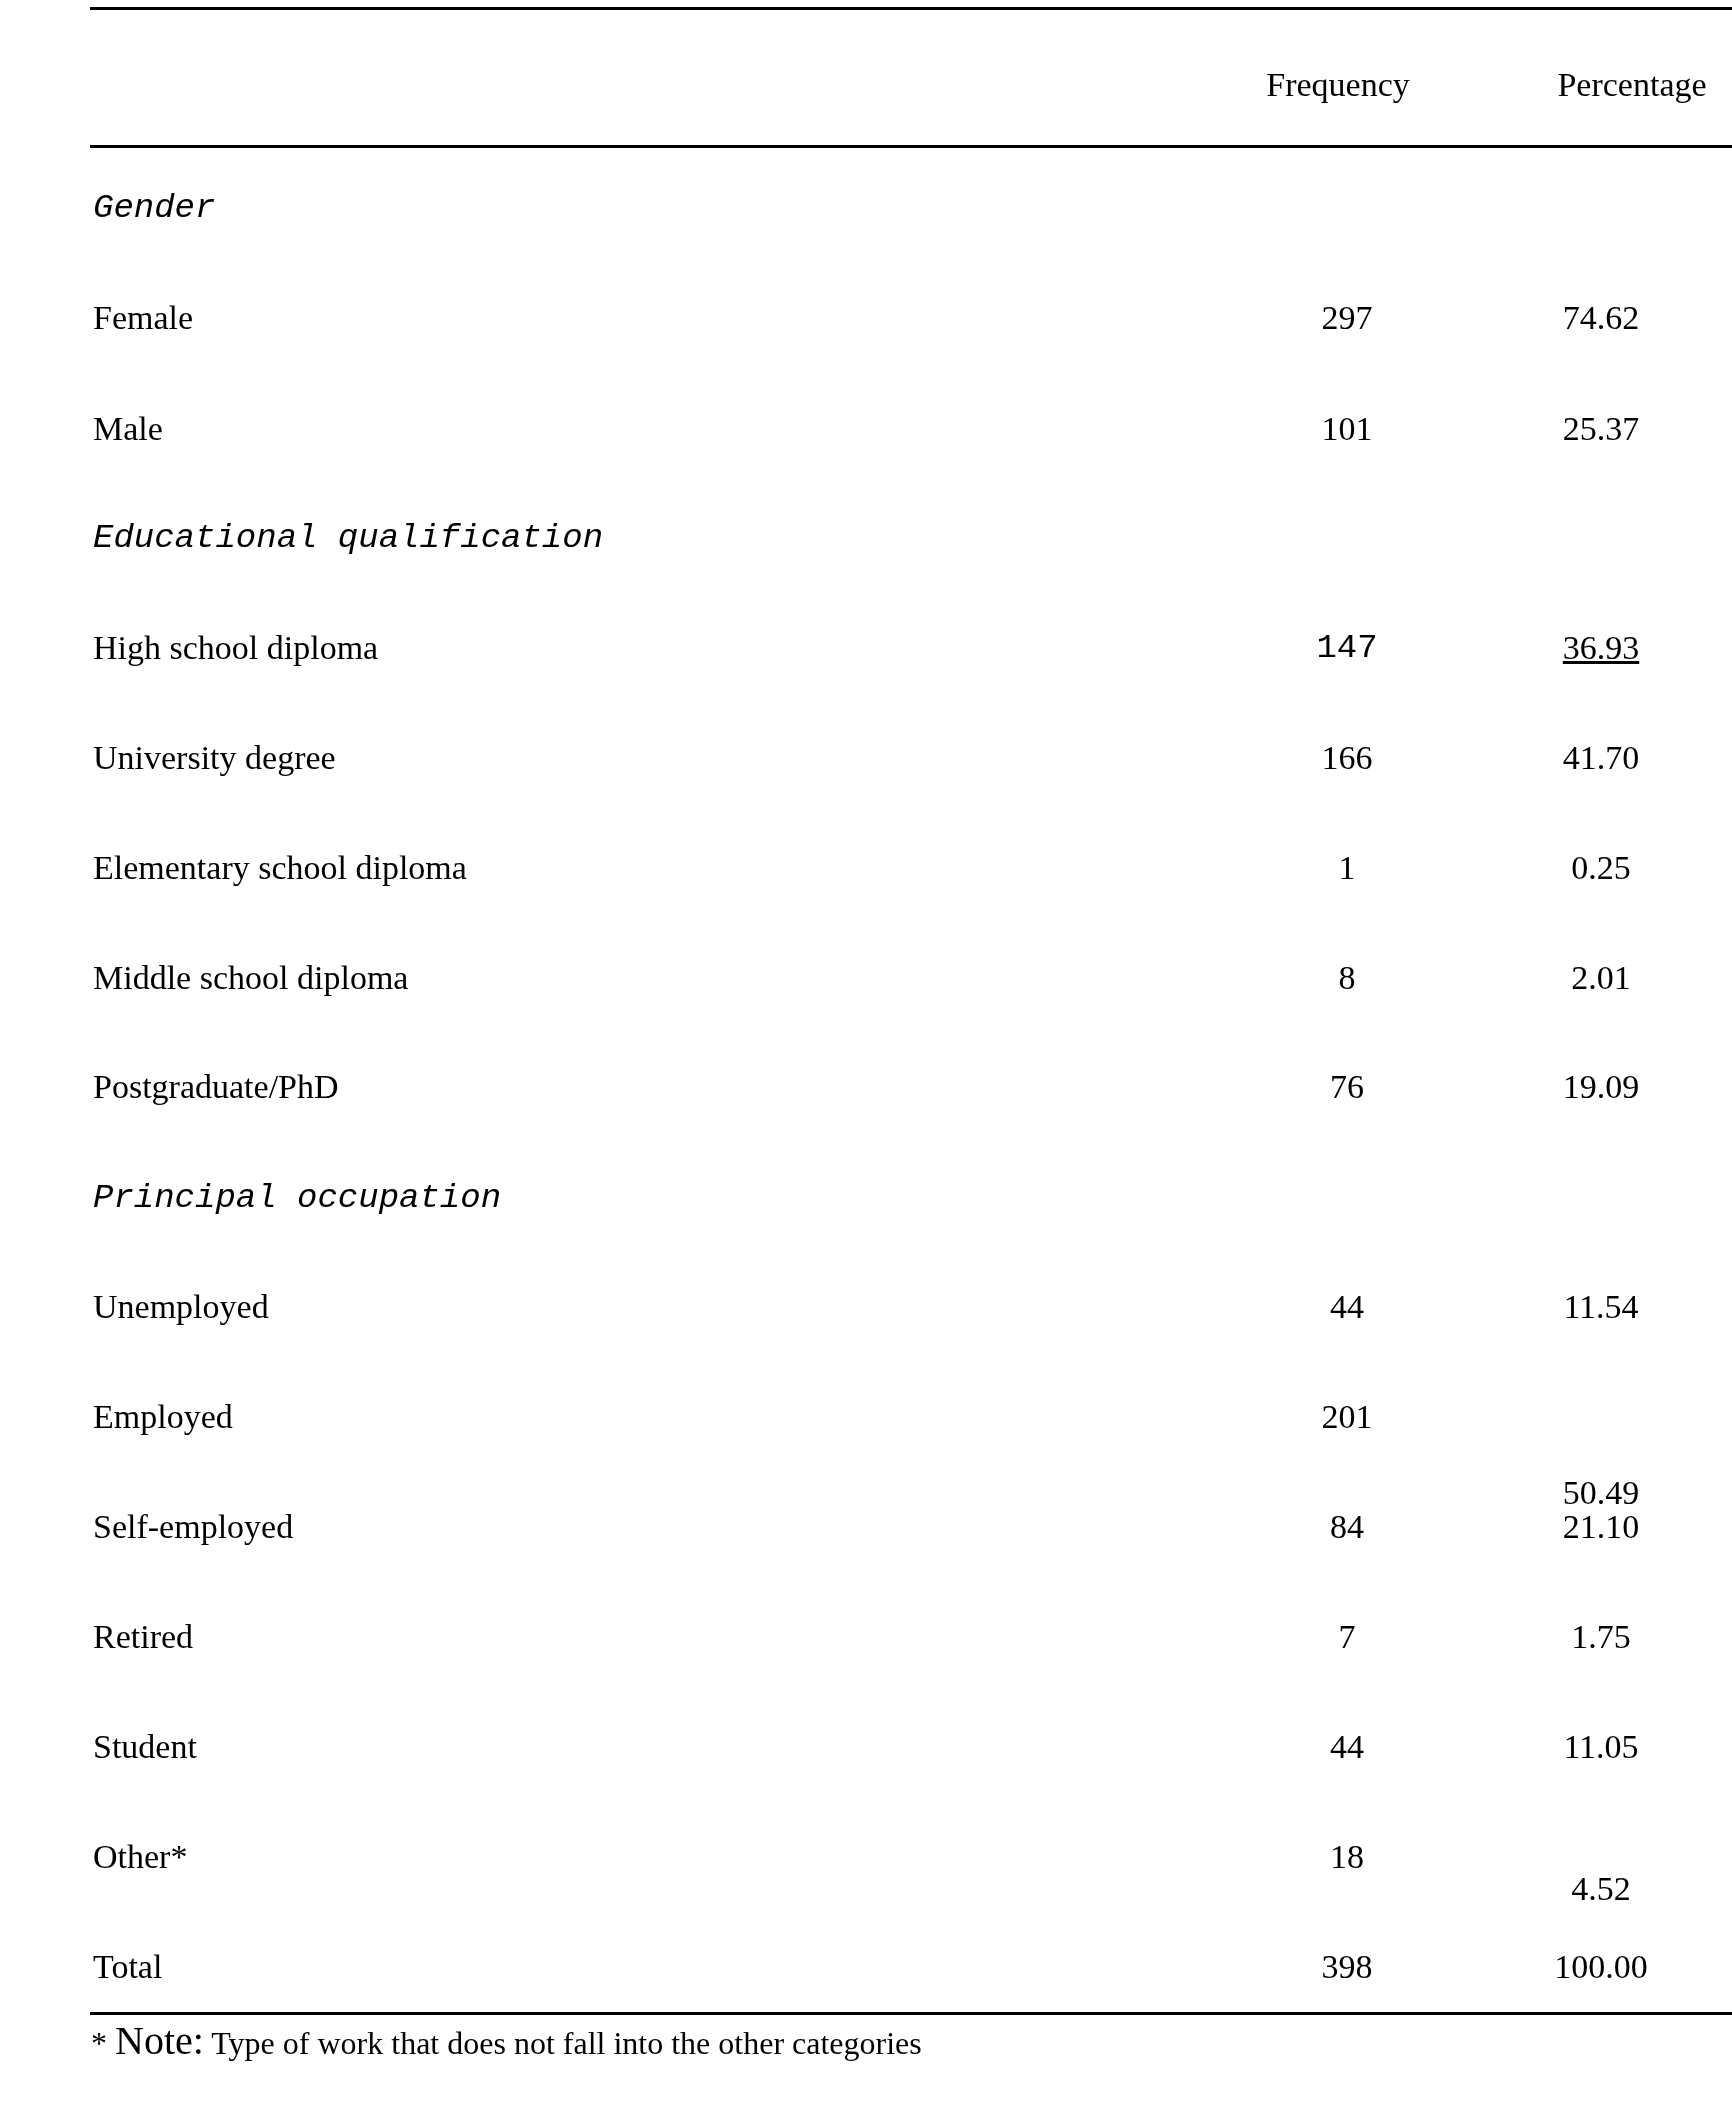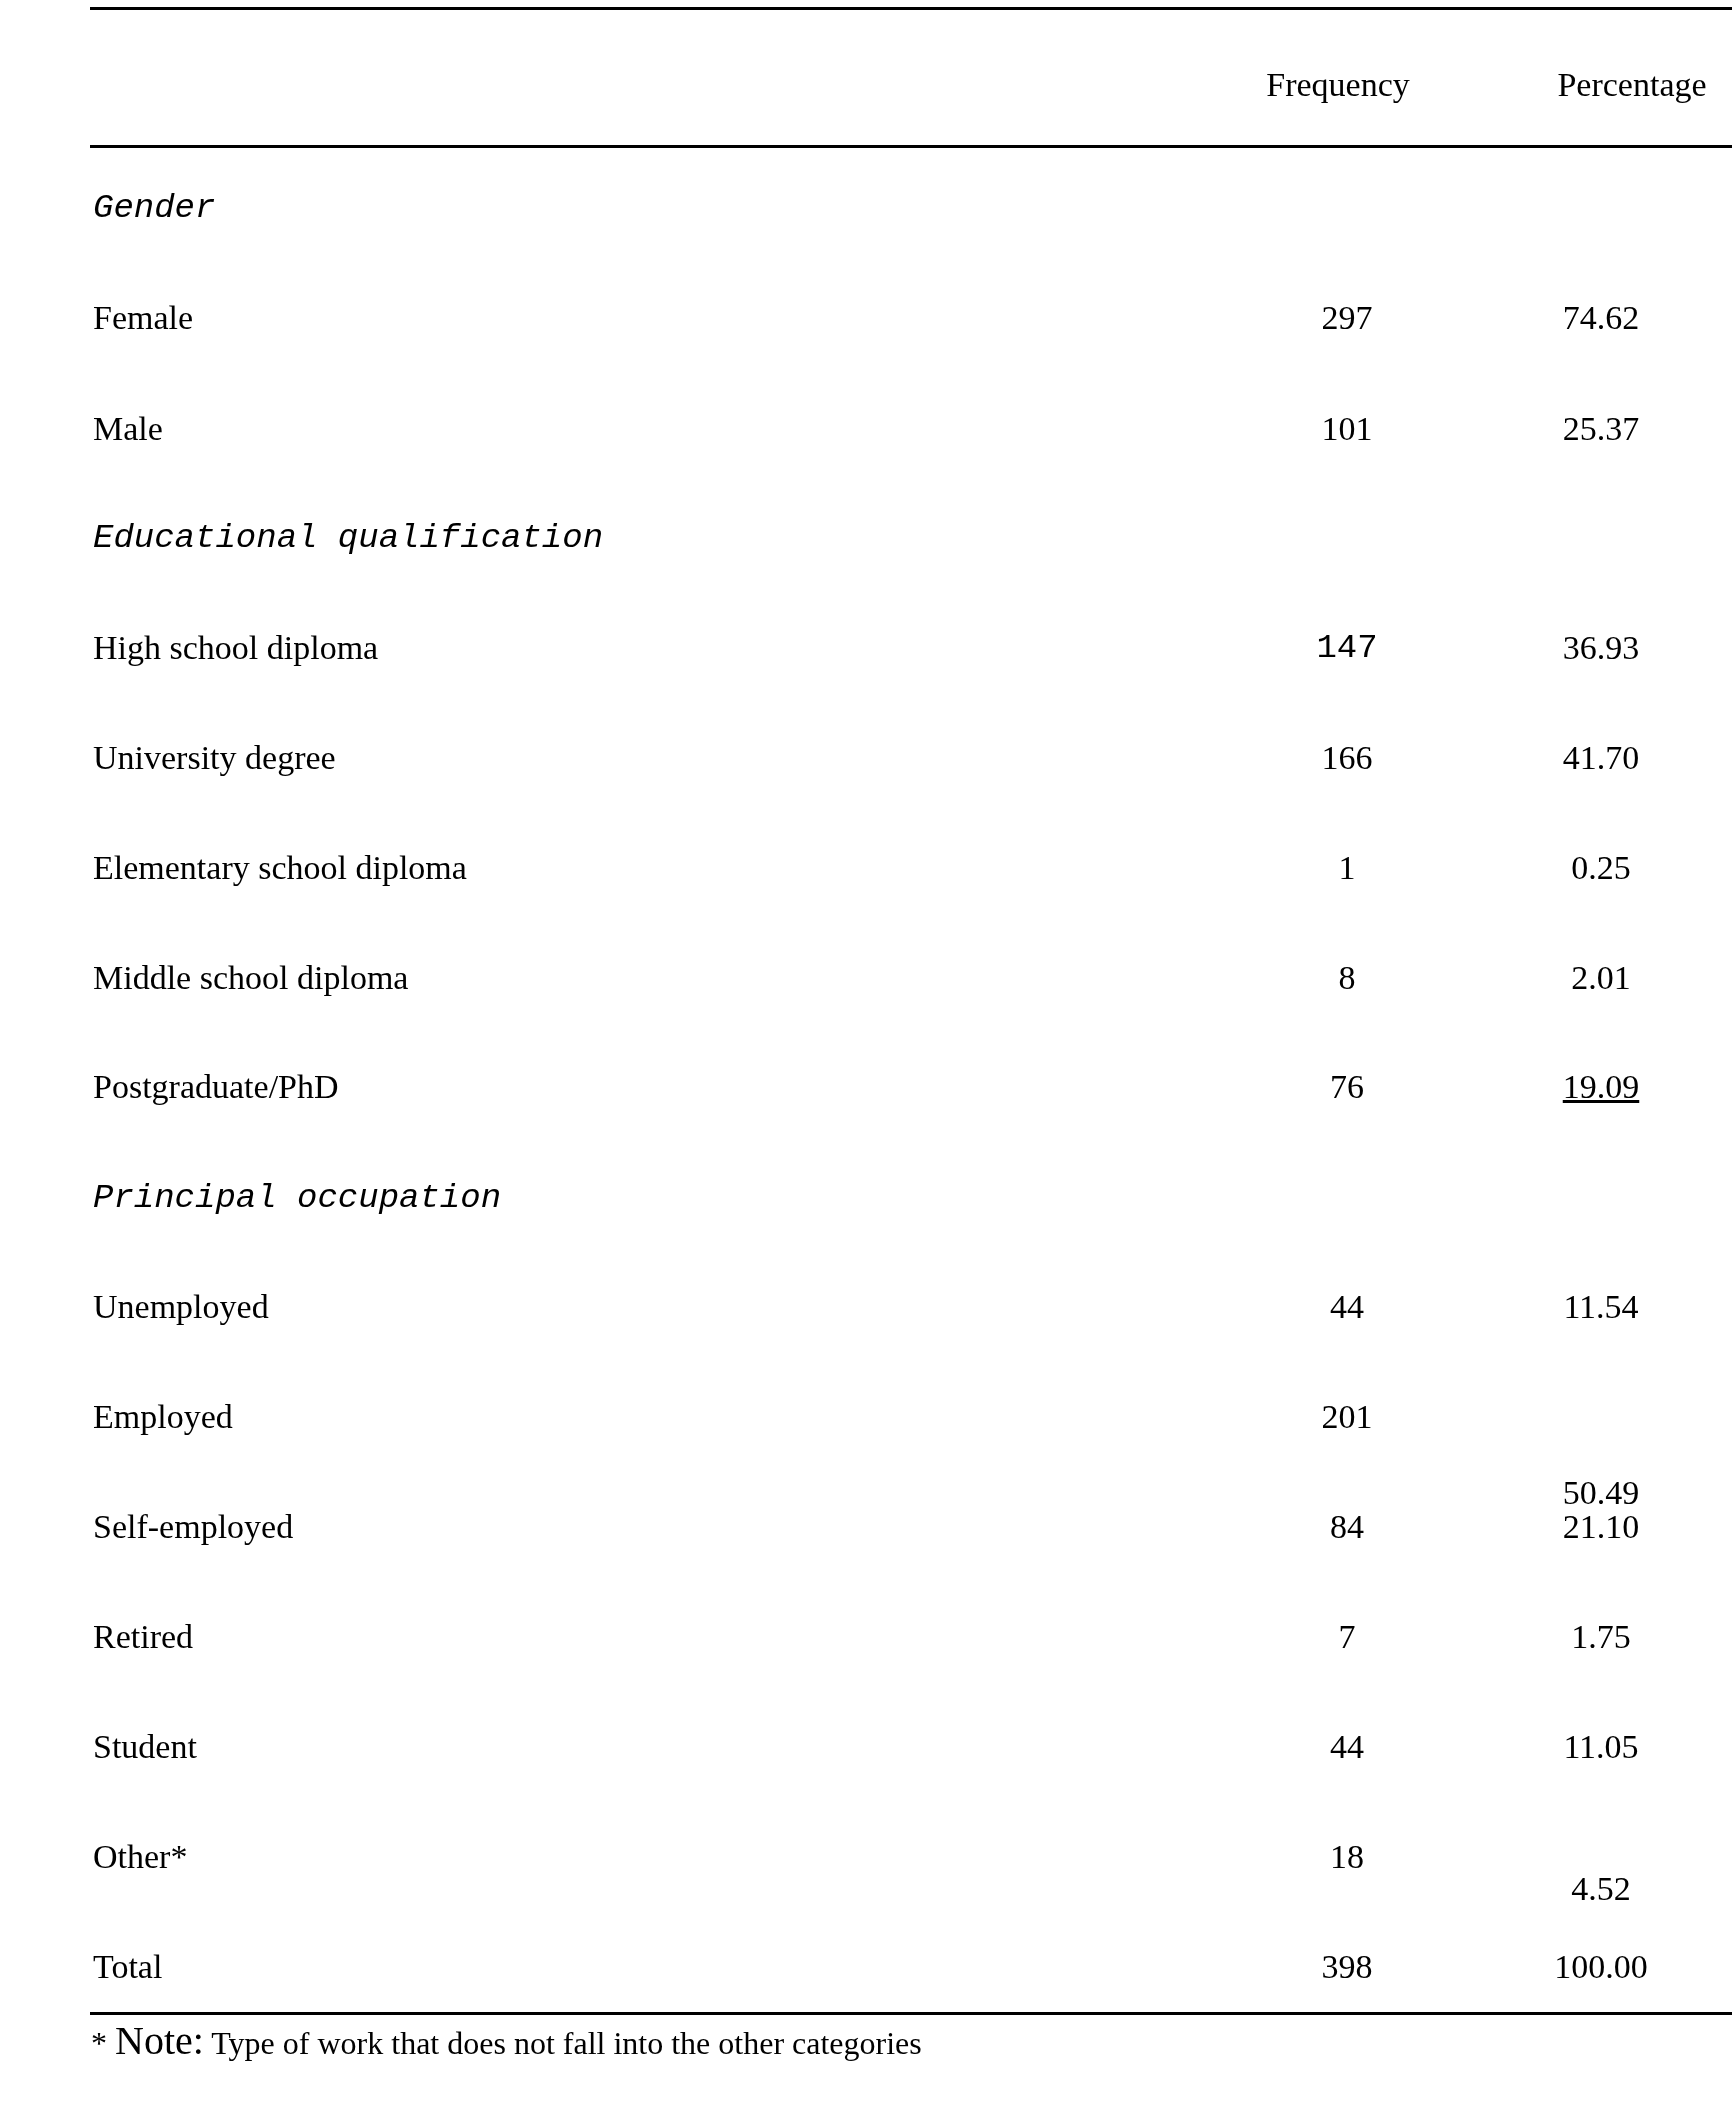--- a/index.html
+++ b/index.html
@@ -68,41 +68,41 @@
         <div class="cell label" style="top: 412px;">Male</div>
         <div class="cell center" style="left: 1347px; top: 412px;">101</div>
         <div class="cell center" style="left: 1601px; top: 412px;">25.37</div>
       </div>
       <div>
         <div class="cell label italic" style="top: 521px;">Educational qualification</div>
       </div>
       <div>
         <div class="cell label" style="top: 631px;">High school diploma</div>
         <div class="cell center" style="left: 1347px; top: 631px; font-family: Liberation Mono, monospace;">147</div>
-        <div class="cell center" style="left: 1601px; top: 631px;">36.93</div>
+        <div class="cell center" style="left: 1601px; top: 631px; text-decoration: underline;">36.93</div>
       </div>
       <div>
         <div class="cell label" style="top: 741px;">University degree</div>
         <div class="cell center" style="left: 1347px; top: 741px;">166</div>
         <div class="cell center" style="left: 1601px; top: 741px;">41.70</div>
       </div>
       <div>
         <div class="cell label" style="top: 851px;">Elementary school diploma</div>
         <div class="cell center" style="left: 1347px; top: 851px;">1</div>
         <div class="cell center" style="left: 1601px; top: 851px;">0.25</div>
       </div>
       <div>
         <div class="cell label" style="top: 961px;">Middle school diploma</div>
         <div class="cell center" style="left: 1347px; top: 961px;">8</div>
         <div class="cell center" style="left: 1601px; top: 961px;">2.01</div>
       </div>
       <div>
         <div class="cell label" style="top: 1070px;">Postgraduate/PhD</div>
         <div class="cell center" style="left: 1347px; top: 1070px;">76</div>
-        <div class="cell center" style="left: 1601px; top: 1070px; text-decoration: underline;">19.09</div>
+        <div class="cell center" style="left: 1601px; top: 1070px;">19.09</div>
       </div>
       <div>
         <div class="cell label italic" style="top: 1181px;">Principal occupation</div>
       </div>
       <div>
         <div class="cell label" style="top: 1290px;">Unemployed</div>
         <div class="cell center" style="left: 1347px; top: 1290px;">44</div>
         <div class="cell center" style="left: 1601px; top: 1290px;">11.54</div>
       </div>
       <div>

